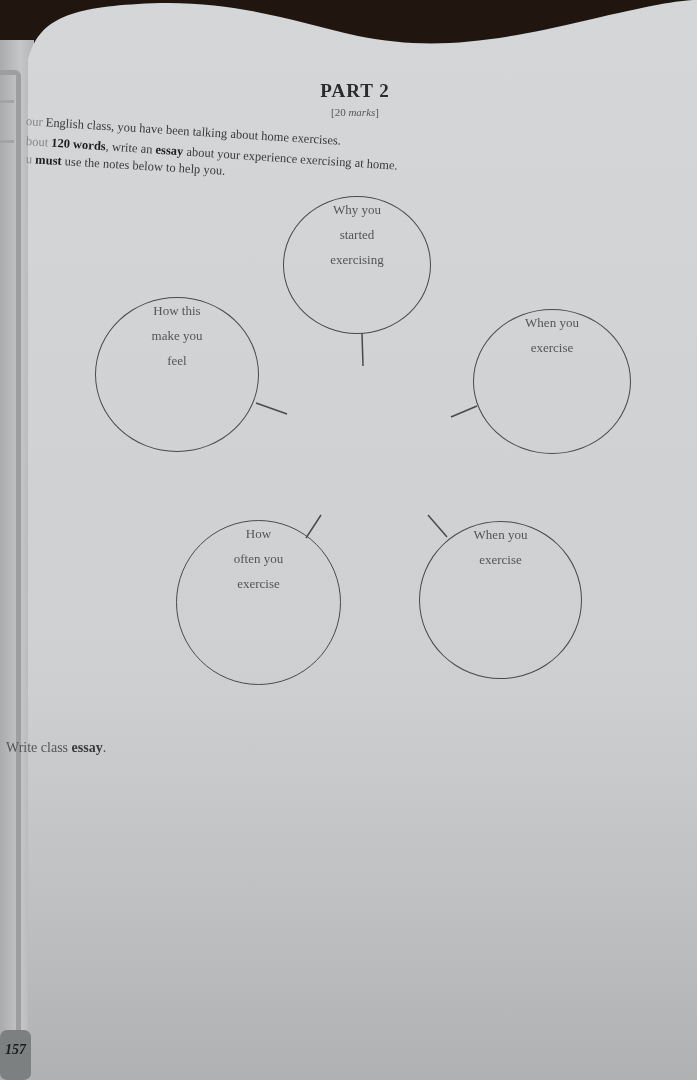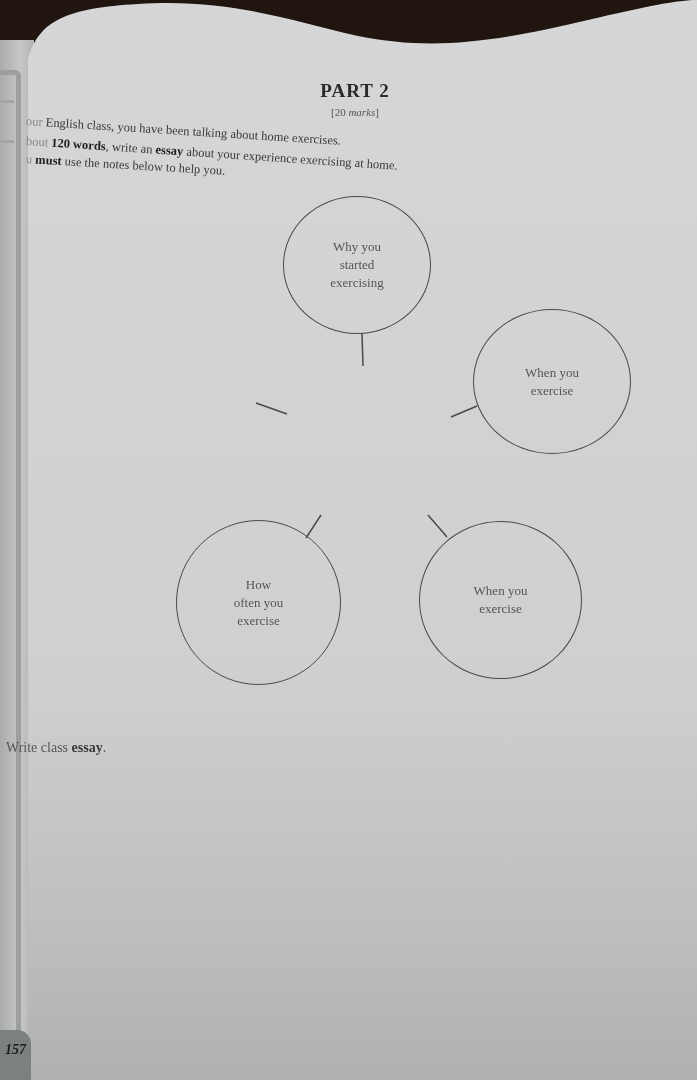--- a/index.html
+++ b/index.html
@@ -100,26 +100,25 @@
     .mindmap {
       position: absolute;
       left: 0; top: 0;
       width: 697px; height: 1080px;
     }
     .node {
       position: absolute;
       border: 1.6px solid #4a4a4a;
       border-radius: 50%;
       display: flex;
-      align-items: center;
       justify-content: center;
       text-align: center;
       color: #555;
       font-size: 13px;
-      line-height: 18px;
+      line-height: 25px;
       box-sizing: border-box;
       background: transparent;
     }
     .node.center {
       border: 2.6px solid #2c2c2c;
       color: #3a3a3a;
       font-weight: bold;
       font-size: 13.5px;
     }
     .node-label {
@@ -140,20 +139,21 @@
       left: 0;
       top: 1030px;
       width: 31px;
       height: 50px;
       background: #7d8081;
       border-top-right-radius: 14px;
       display: flex;
       justify-content: center;
       padding-top: 12px;
       box-sizing: border-box;
+      border-radius: 7px;
     }
     .page-number {
       font-family: "Liberation Serif", serif;
       font-style: italic;
       font-weight: bold;
       font-size: 14px;
       color: #1c1c1c;
     }
   </style>
 </head>
@@ -205,20 +205,25 @@
     <span class="node-label">When you
 exercise</span>
   </div>
 
   <div class="node" style="left:176px;top:520px;width:165px;height:165px">
     <span class="node-label">How
 often you
 exercise</span>
   </div>
 
+  <div class="node" style="left:95px;top:297px;width:164px;height:155px">
+    <span class="node-label">How this
+make you
+feel</span>
+  </div>
 
 </div>
 
 <div class="prompt"><span>Write class </span><b>essay</b><span>.</span></div>
 
 <div class="page-number-tab">
   <span class="page-number">157</span>
 </div>
 
 </body></html>

